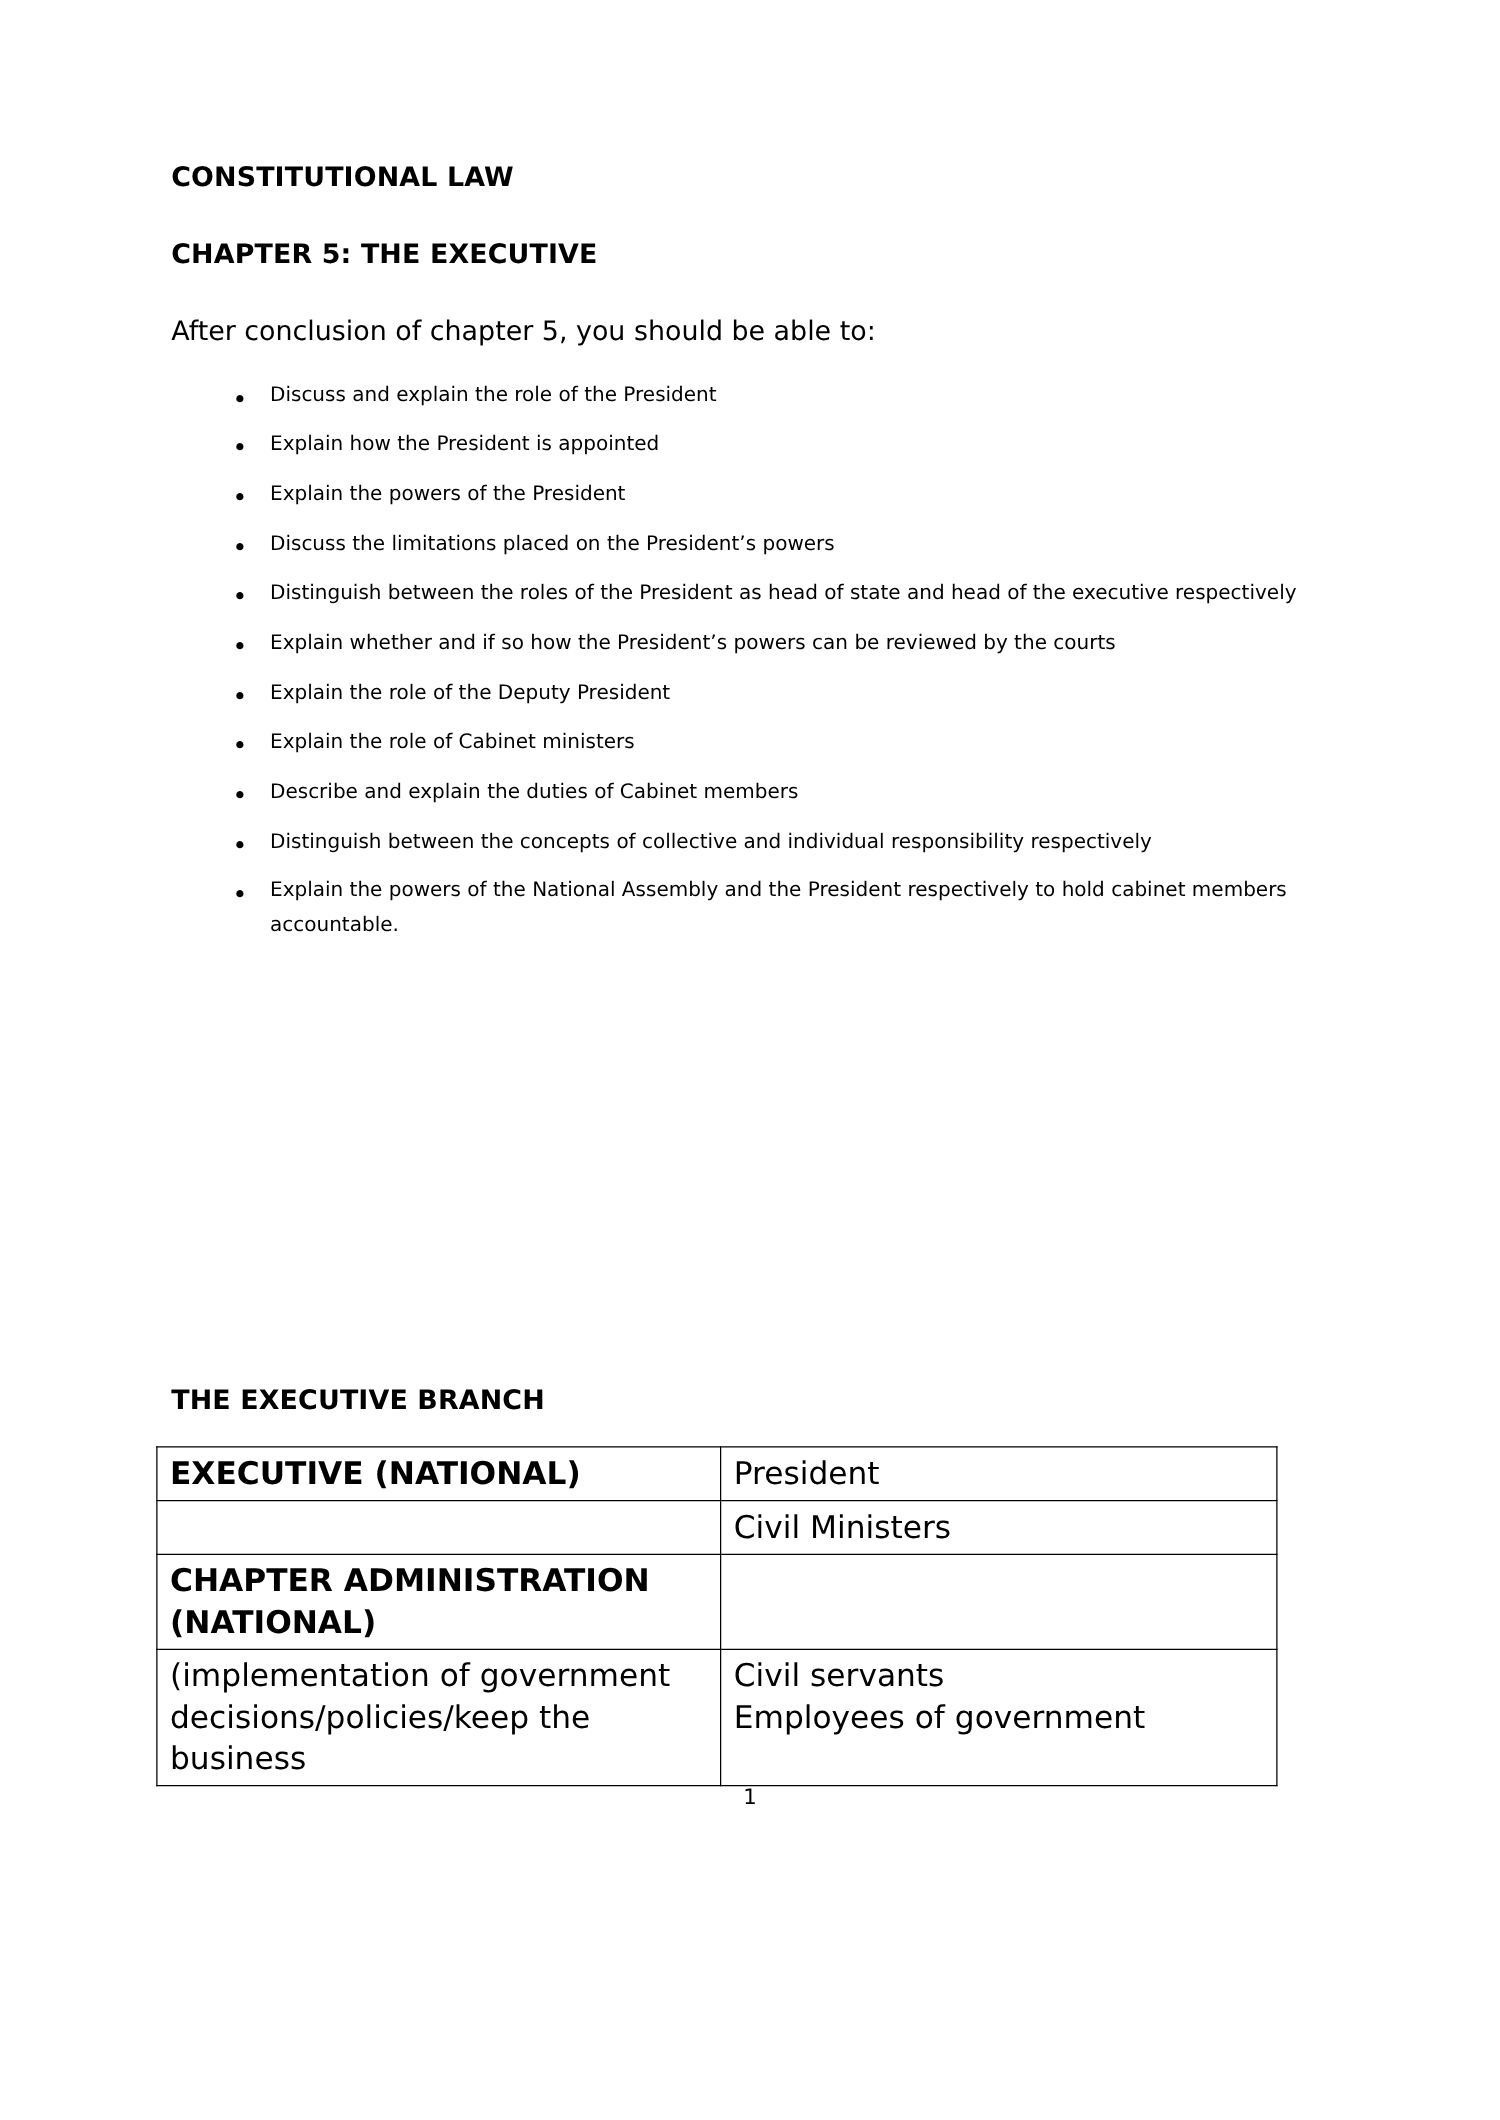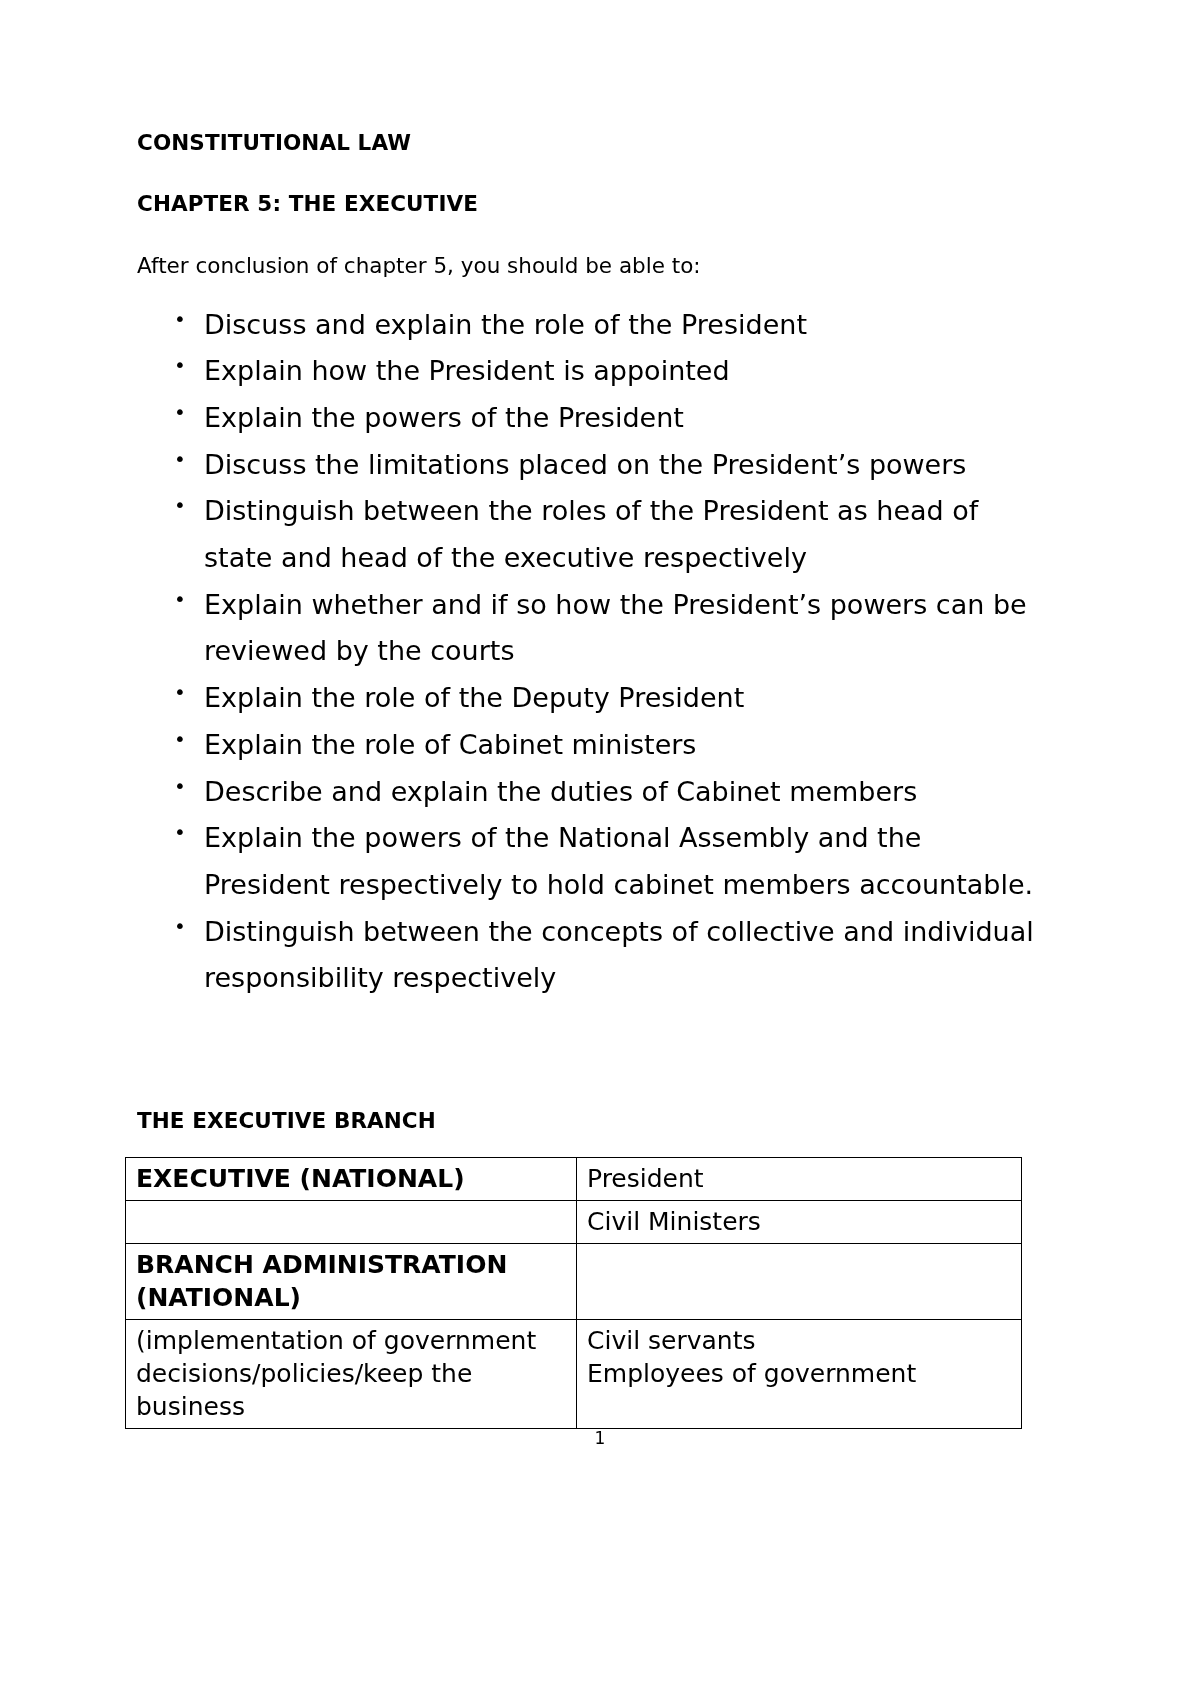--- a/index.html
+++ b/index.html
@@ -37,24 +37,24 @@
     line-height: 1.3;
     margin: 0 0 22px 0;
   }
   ul.objectives {
     list-style: none;
     margin: 0;
     padding: 0;
   }
   ul.objectives li {
     position: relative;
-    font-size: 27px;
+    font-size: 16px;
     line-height: 1.73;
     padding-left: 67px;
-    margin: 0;
+    margin: 12px;
     max-width: 845px;
   }
   ul.objectives li::before {
     content: "\2022";
     position: absolute;
     left: 37px;
     top: 0;
     font-size: 20px;
     line-height: 1.73;
   }
@@ -107,22 +107,22 @@
   <ul class="objectives">
     <li>Discuss and explain the role of the President</li>
     <li>Explain how the President is appointed</li>
     <li>Explain the powers of the President</li>
     <li>Discuss the limitations placed on the President’s powers</li>
     <li>Distinguish between the roles of the President as head of state and head of the executive respectively</li>
     <li>Explain whether and if so how the President’s powers can be reviewed by the courts</li>
     <li>Explain the role of the Deputy President</li>
     <li>Explain the role of Cabinet ministers</li>
     <li>Describe and explain the duties of Cabinet members</li>
+    <li>Distinguish between the concepts of collective and individual responsibility respectively</li>
     <li>Explain the powers of the National Assembly and the President respectively to hold cabinet members accountable.</li>
-    <li>Distinguish between the concepts of collective and individual responsibility respectively</li>
   </ul>
 
   <div class="section-title">THE EXECUTIVE BRANCH</div>
 
   <table class="exec-table">
     <tbody>
       <tr>
         <td class="col-left bold">
           <span class="cell-line">EXECUTIVE (NATIONAL)</span>
         </td>
@@ -133,21 +133,21 @@
       <tr>
         <td class="col-left">
           <span class="cell-line">&nbsp;</span>
         </td>
         <td class="col-right">
           <span class="cell-line">Civil Ministers</span>
         </td>
       </tr>
       <tr>
         <td class="col-left bold">
-          <span class="cell-line">BRANCH ADMINISTRATION</span>
+          <span class="cell-line">CHAPTER ADMINISTRATION</span>
           <span class="cell-line">(NATIONAL)</span>
         </td>
         <td class="col-right">
           <span class="cell-line">&nbsp;</span>
         </td>
       </tr>
       <tr>
         <td class="col-left">
           <span class="cell-line">(implementation of government</span>
           <span class="cell-line">decisions/policies/keep the business</span>

